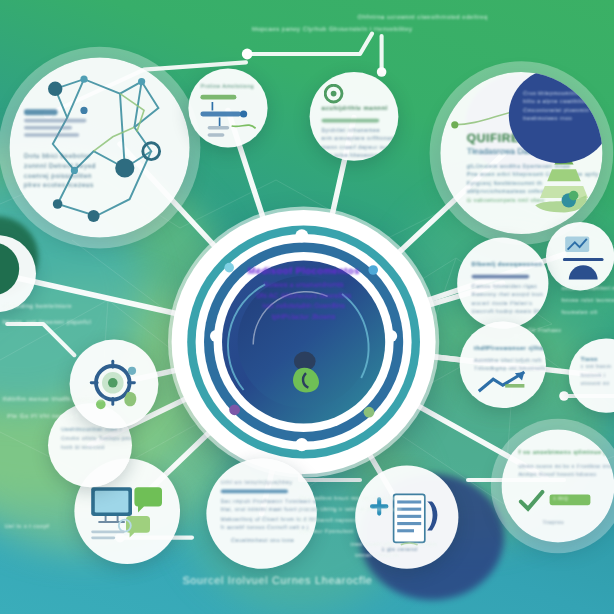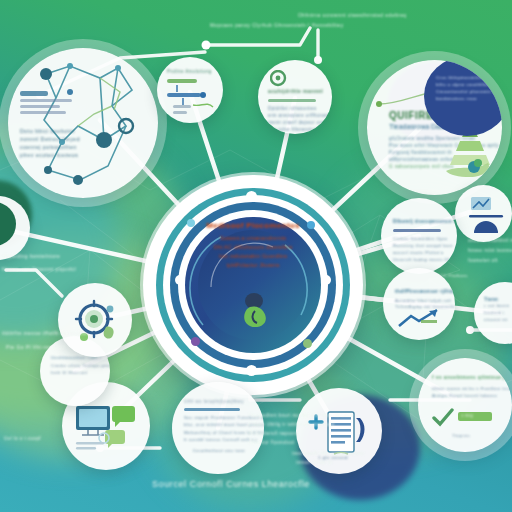--- a/index.html
+++ b/index.html
@@ -58,21 +58,21 @@
   }
   .lbl-blur{filter:blur(.9px);}
 
   .hub{
     position:absolute;left:143px;top:175px;width:220px;height:220px;border-radius:50%;
     background:#ffffff;
     box-shadow:0 0 0 3px rgba(255,255,255,.55),0 10px 26px rgba(15,45,60,.30);
   }
   .ring{position:absolute;border-radius:50%;}
   .hub-txt{
-    position:absolute;left:0;right:0;top:46px;text-align:center;color:#c2410c;
+    position:absolute;left:0;right:0;top:46px;text-align:center;color:#6d28d9;
     filter:blur(.9px);
   }
   .hub-title{font-size:8px;font-weight:bold;letter-spacing:.3px;}
   .hub-sub{font-size:6px;line-height:9px;opacity:.9;margin-top:4px;}
 
   .dot{position:absolute;border-radius:50%;}
 </style>
 </head>
 <body>
 
@@ -459,15 +459,15 @@
   <div class="cap" style="left:249px;top:422px;font-size:4.5px;color:#eaf6ee;">n buee Ubltlg tr teblrve Rl tmwbnuol</div>
   <div class="cap" style="left:249px;top:431px;font-size:4.5px;color:#eaf6ee;">Proulsberoll napoors</div>
   <div class="cap" style="left:249px;top:440px;font-size:4.5px;color:#eaf6ee;">Cfbeleur Fponuloot</div>
 
   <div class="cap" style="left:292px;top:451px;font-size:4.5px;color:#e6f4ec;">tnee hweltl Ulht rconhbbovtem</div>
   <div class="cap" style="left:296px;top:460px;font-size:4.5px;color:#e6f4ec;">tmnen  Cbnnt tn</div>
 
   <div class="cap" style="left:4px;top:436px;font-size:4.6px;color:#eef7f1;">Uel  lo o  t  cuopf</div>
   <div class="cap" style="left:4px;top:446px;font-size:4.6px;color:#eef7f1;"></div>
 
-  <div class="cap" style="left:152px;top:479px;font-size:9px;letter-spacing:.6px;color:#f2fbf5;">Sourcel Cornofl Curnes Lhearocfle</div>
+  <div class="cap" style="left:152px;top:479px;font-size:9px;letter-spacing:.6px;color:#f2fbf5;">Sourcel Irolvuel Curnes Lhearocfle</div>
 
 </div>
 
 </body></html>

